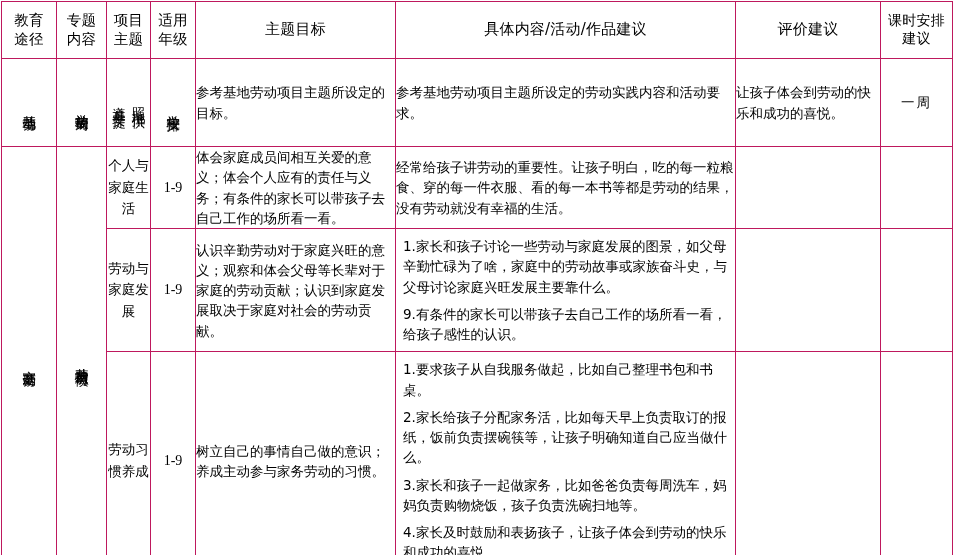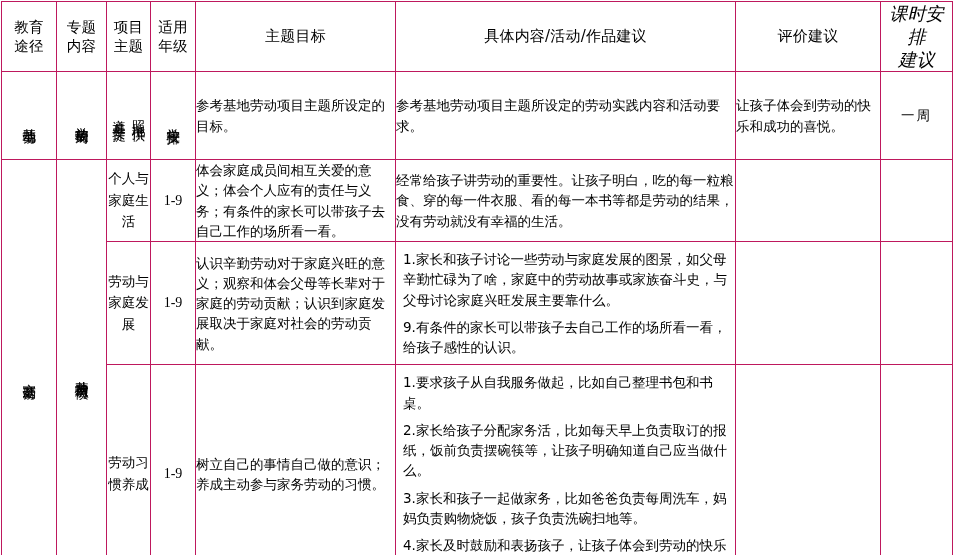--- a/index.html
+++ b/index.html
@@ -34,21 +34,21 @@
     text-align: center;
     font-weight: bold;
     font-size: 14.5px;
     line-height: 1.28;
     letter-spacing: 0.2px;
     padding: 3px 1px;
     vertical-align: middle;
   }
   .hdr-narrow { font-size: 14.5px; }
   .hdr-wide   { font-size: 15px; }
-  .hdr-last   { font-size: 18px; font-style: italic; }
+  .hdr-last   { font-size: 14px; }
   
   .vcell {
     text-align: center;
     vertical-align: middle;
   }
   .vtext {
     display: inline-block;
     writing-mode: vertical-rl;
     text-orientation: upright;
     font-size: 13.5px;

